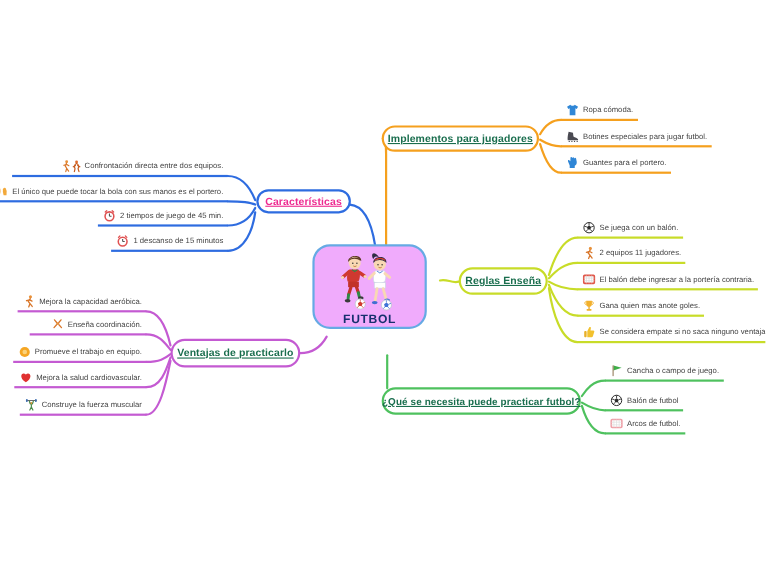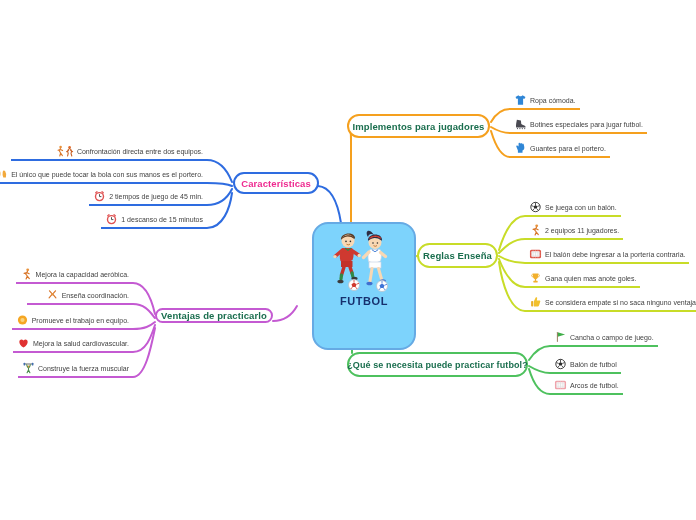--- a/index.html
+++ b/index.html
@@ -8,31 +8,32 @@
     font-family:"Liberation Sans","DejaVu Sans",sans-serif;
   }
   svg.links{position:absolute;left:0;top:0;pointer-events:none;}
 
   
   .topic{
     position:absolute;background:#fff;border:2px solid #999;border-radius:13px;
     display:flex;align-items:center;justify-content:center;
     font-weight:700;font-size:9.5px;white-space:nowrap;box-sizing:border-box;
     letter-spacing:.1px;
+    text-decoration:underline;
   }
   .t-carac{left:233px;top:172px;width:86px;height:22px;border-color:#2e6ce0;color:#ee2a90;}
   .t-impl {left:347px;top:114px;width:143px;height:24px;border-color:#f5a01e;color:#1a6e4e;}
   .t-regl {left:417px;top:243px;width:81px;height:25px;border-color:#c8dc28;color:#1a6e4e;}
   .t-nece {left:347px;top:352px;width:181px;height:25px;border-color:#4ec15e;color:#1a6e4e;font-size:9px;}
-  .t-vent {left:155px;top:308px;width:118px;height:15px;border-color:#c45ad2;color:#1a6e4e;justify-content:center;}
+  .t-vent {left:155px;top:308px;width:118px;height:26px;border-color:#c45ad2;color:#1a6e4e;justify-content:center;}
 
   
   .central{
-    position:absolute;left:312px;top:222px;width:104px;height:128px;
-    border:2px solid #66aae4;border-radius:16px;background:#7dd3fc;box-sizing:border-box;
+    position:absolute;left:284px;top:222px;width:104px;height:77px;
+    border:2px solid #66aae4;border-radius:16px;background:#f0abfc;box-sizing:border-box;
     display:flex;flex-direction:column;align-items:center;justify-content:flex-start;
     padding-top:4px;
   }
   .central .c-label{font-weight:700;font-size:11px;color:#16306e;letter-spacing:.6px;margin-top:1px;}
 
   
   .item{
     position:absolute;display:flex;align-items:center;gap:3px;
     height:17px;box-sizing:border-box;padding:1px 4px 2px;
     border-bottom:2px solid #999;

